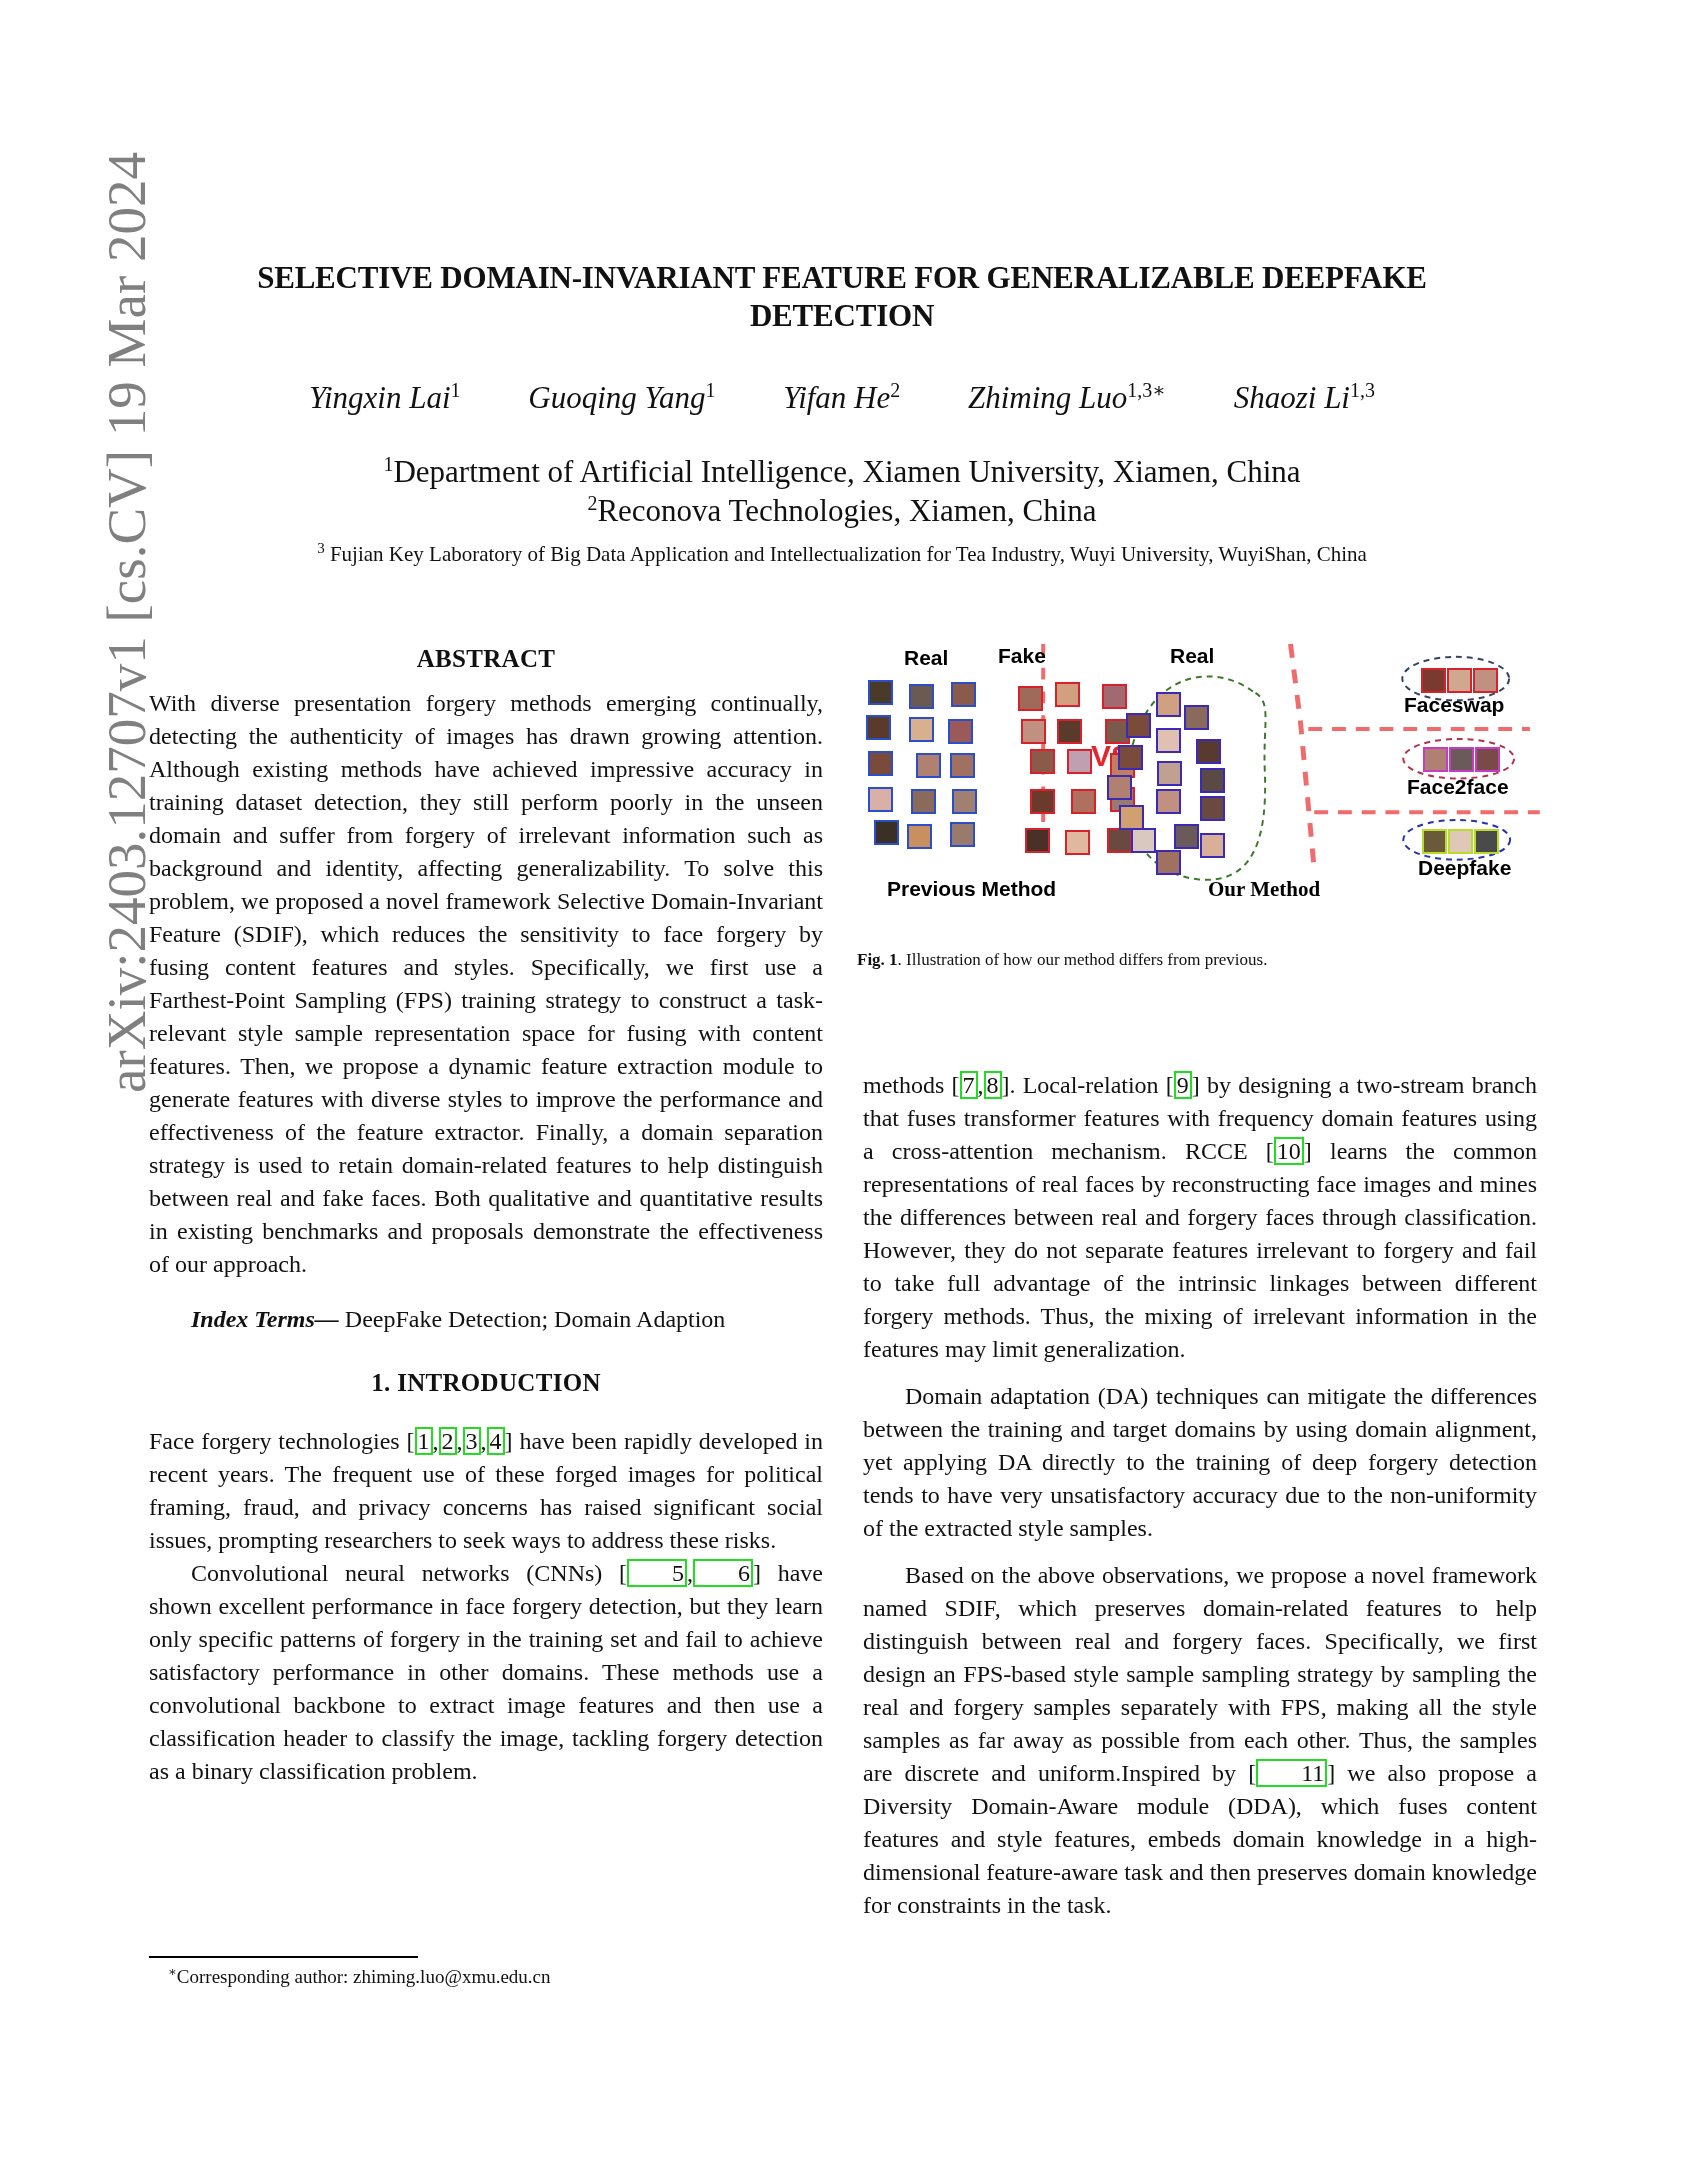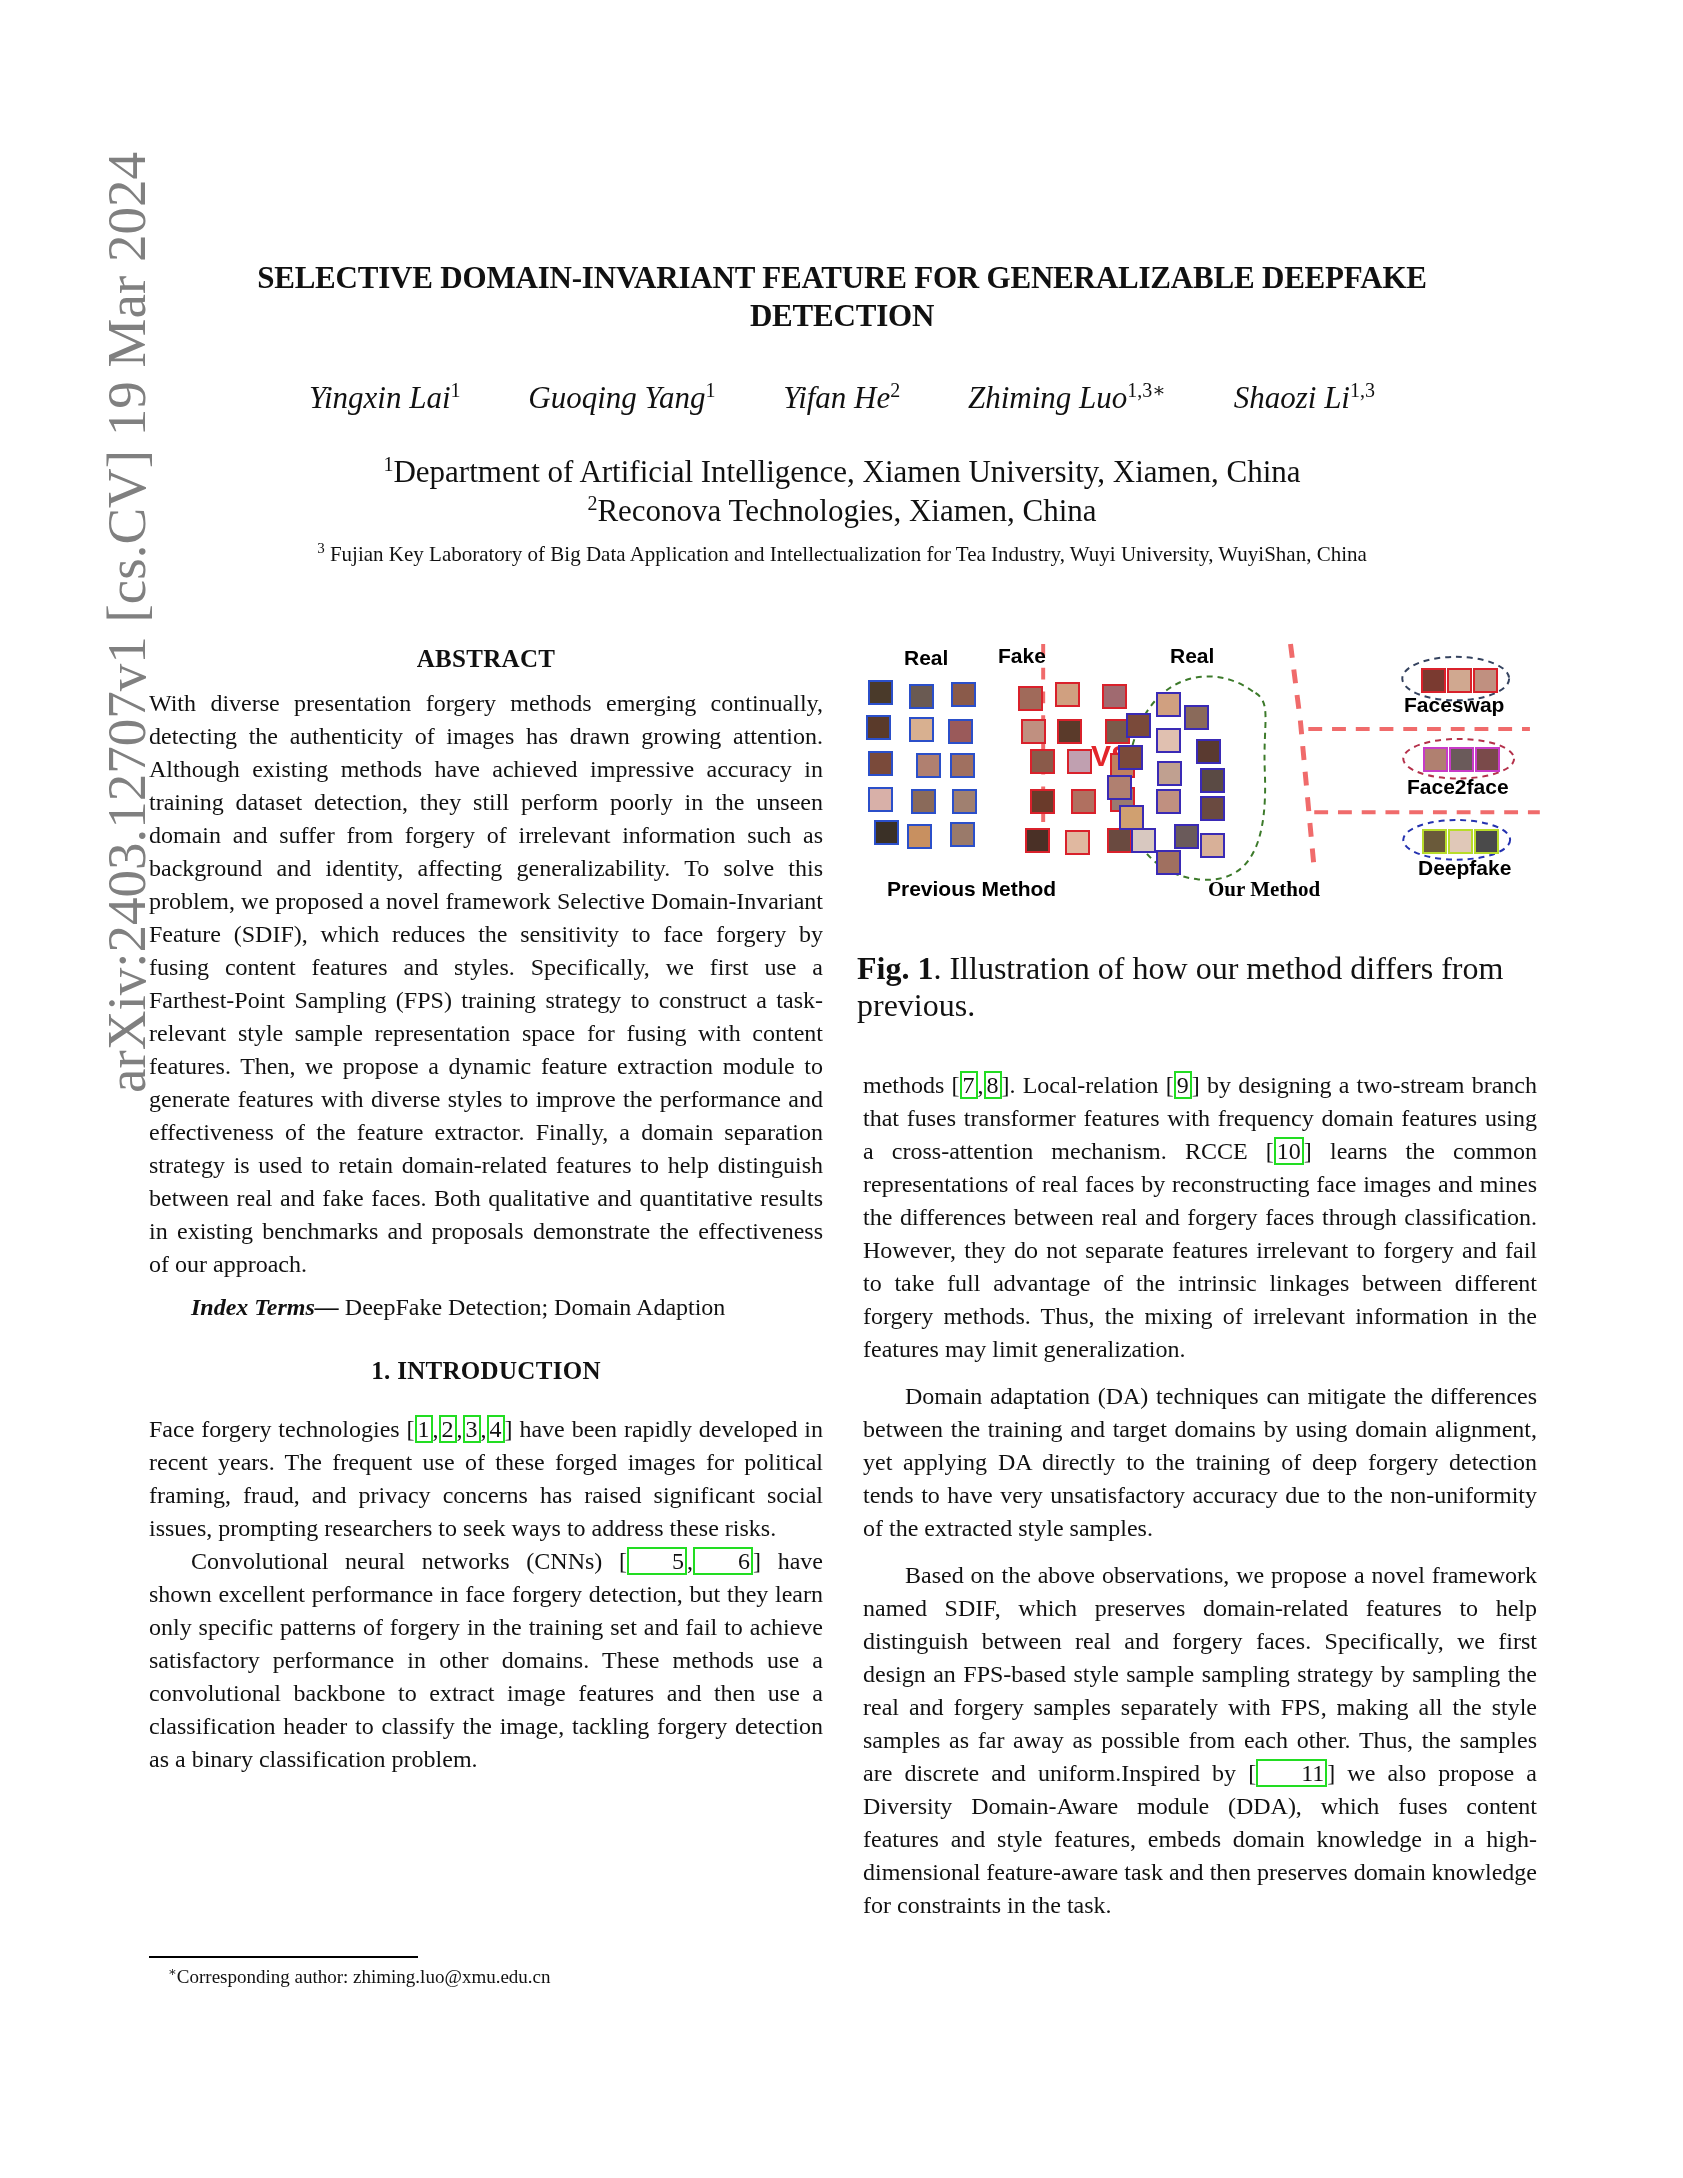--- a/index.html
+++ b/index.html
@@ -34,21 +34,21 @@
   
   .figure { left: 857px; top: 642px; width: 683px; height: 277px; }
   .fig-label { position: absolute; font-family: "Liberation Sans", "DejaVu Sans", sans-serif; font-weight: bold; font-size: 21px; color: #000; }
   .face { position: absolute; width: 25px; height: 25px; border: 2px solid #2b4fc9; box-sizing: border-box; }
   .face.fake { border-color: #d9212b; }
   .face.real2 { border-color: #3a2ab5; }
   .face.ff { border-color: #d9212b; }
   .face.f2f { border-color: #c83bc8; }
   .face.df { border-color: #b8dc2a; }
   .vs { position: absolute; font-family: "Liberation Sans", sans-serif; font-weight: bold; font-size: 30px; color: #e3262b; }
-  .caption { left: 857px; top: 950px; width: 693px; font-size: 32px; }
+  .caption { left: 857px; top: 950px; width: 693px; font-size: 17px; }
 </style>
 </head>
 <body>
 
 <div class="arxiv-stamp">arXiv:2403.12707v1  [cs.CV]  19 Mar 2024</div>
 
 <div class="abs title">
   <div>SELECTIVE DOMAIN-INVARIANT FEATURE FOR GENERALIZABLE DEEPFAKE</div>
   <div>DETECTION</div>
 </div>
@@ -61,21 +61,21 @@
   <span class="author"><span>Shaozi Li</span><sup>1,3</sup></span>
 </div>
 
 <div class="abs aff" style="top:453px;font-family:Liberation Serif, serif;"><sup>1</sup><span>Department of Artificial Intelligence, Xiamen University, Xiamen, China</span></div>
 <div class="abs aff" style="top:492px;"><sup>2</sup><span>Reconova Technologies, Xiamen, China</span></div>
 <div class="abs aff small" style="top:540px;"><sup style="font-size:15px;">3</sup><span> Fujian Key Laboratory of Big Data Application and Intellectualization for Tea Industry, Wuyi University, WuyiShan, China</span></div>
 
 <div class="col" style="left:149px; top:642px;">
   <div class="section-head" style="margin-bottom:12px;">ABSTRACT</div>
   <p>With diverse presentation forgery methods emerging continually, detecting the authenticity of images has drawn growing attention. Although existing methods have achieved impressive accuracy in training dataset detection, they still perform poorly in the unseen domain and suffer from forgery of irrelevant information such as background and identity, affecting generalizability. To solve this problem, we proposed a novel framework Selective Domain-Invariant Feature (SDIF), which reduces the sensitivity to face forgery by fusing content features and styles.  Specifically, we first use a Farthest-Point Sampling (FPS) training strategy to construct a task-relevant style sample representation space for fusing with content features. Then, we propose a dynamic feature extraction module to generate features with diverse styles to improve the performance and effectiveness of the feature extractor.  Finally, a domain separation strategy is used to retain domain-related features to help distinguish between real and fake faces. Both qualitative and quantitative results in existing benchmarks and proposals demonstrate the effectiveness of our approach.</p>
-  <p class="index-terms" style="margin-top:10px; text-indent:42px;"><b>Index Terms—</b><span> DeepFake Detection; Domain Adaption</span></p>
+  <p class="index-terms" style="margin-top:22px; text-indent:42px;"><b>Index Terms—</b><span> DeepFake Detection; Domain Adaption</span></p>
   <div class="section-head" style="margin-top:30px; margin-bottom:26px;">1.  INTRODUCTION</div>
   <p><span>Face forgery technologies [</span><a class="cite">1</a>,<a class="cite">2</a>,<a class="cite">3</a>,<a class="cite">4</a><span>] have been rapidly developed in recent years. The frequent use of these forged images for political framing, fraud, and privacy concerns has raised significant social issues, prompting researchers to seek ways to address these risks.</span></p>
   <p class="indent"><span>Convolutional neural networks (CNNs) [</span><a class="cite">5</a>,<a class="cite">6</a><span>] have shown excellent performance in face forgery detection, but they learn only specific patterns of forgery in the training set and fail to achieve satisfactory performance in other domains. These methods use a convolutional backbone to extract image features and then use a classification header to classify the image, tackling forgery detection as a binary classification problem.</span></p>
 </div>
 
 <div class="abs footnote-rule"></div>
 <div class="abs footnote"><sup style="font-size:13px;">∗</sup><span>Corresponding author: zhiming.luo@xmu.edu.cn</span></div>
 
 <div class="abs figure">
   <svg width="683" height="277" style="position:absolute;left:0;top:0;" viewBox="0 0 690 280">

